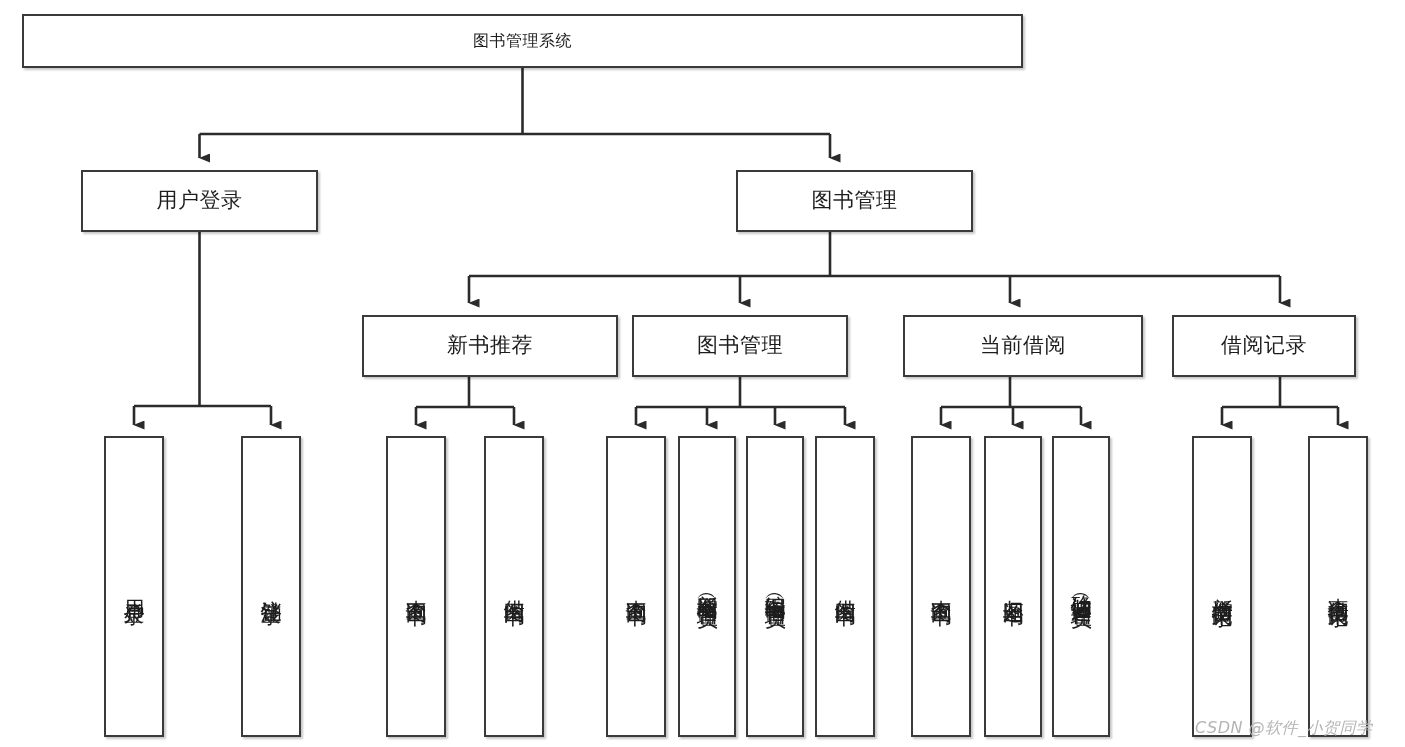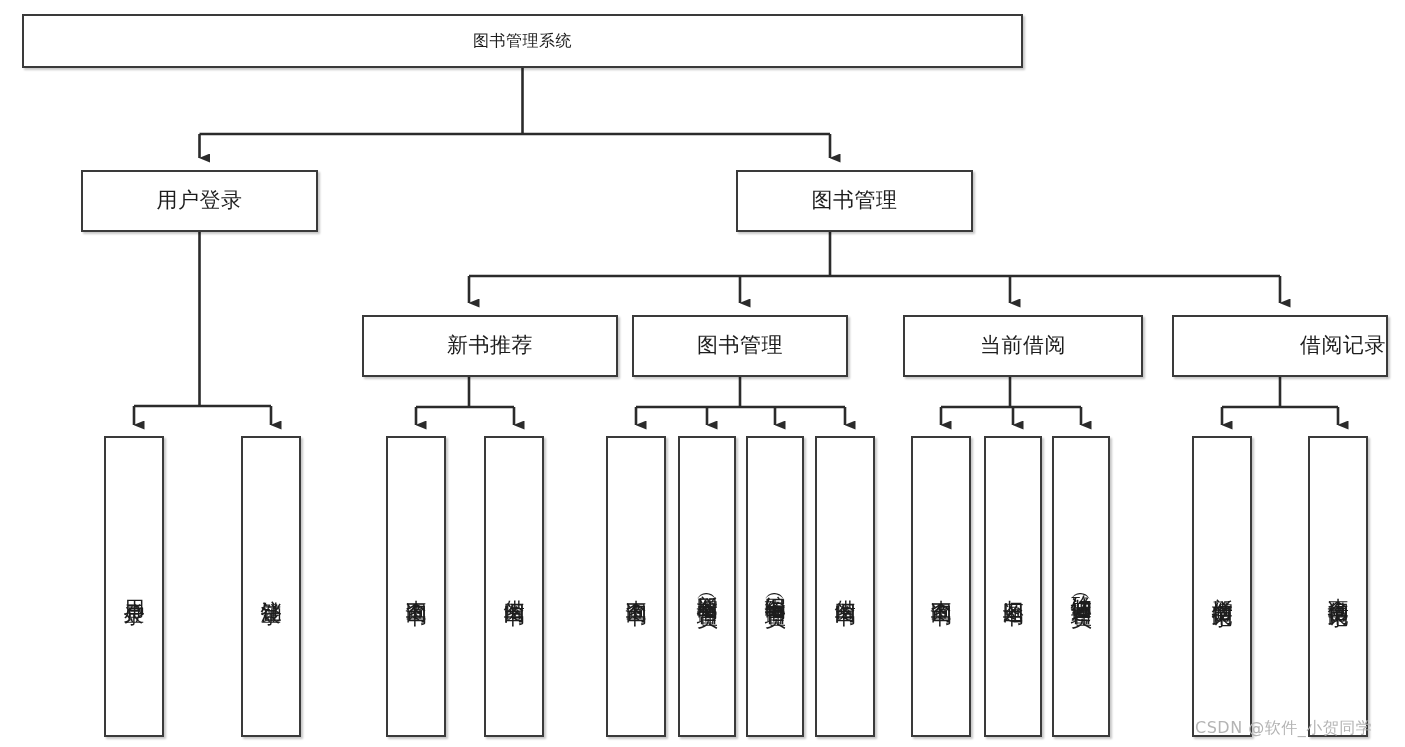--- a/index.html
+++ b/index.html
@@ -136,21 +136,21 @@
   <div id="layer-level3">
       <div class="node" style="left: 362px; top: 315px; width: 256px; height: 62px;">
         <span class="label">新书推荐</span>
       </div>
       <div class="node" style="left: 632px; top: 315px; width: 216px; height: 62px;">
         <span class="label">图书管理</span>
       </div>
       <div class="node" style="left: 903px; top: 315px; width: 240px; height: 62px;">
         <span class="label">当前借阅</span>
       </div>
-      <div class="node" style="left: 1172px; top: 315px; width: 216px; height: 62px; justify-content: flex-end;">
+      <div class="node" style="left: 1172px; top: 315px; width: 184px; height: 62px;">
         <span class="label">借阅记录</span>
       </div>
     </div>
   <div id="layer-leaves">
       <div class="node vertical" style="left: 104px; top: 436px; width: 60px; height: 301px;">
         <span class="label">用户登录</span>
       </div>
       <div class="node vertical" style="left: 241px; top: 436px; width: 60px; height: 301px;">
         <span class="label">注销登录</span>
       </div>
@@ -182,14 +182,14 @@
         <span class="label">确认归还（管理员）</span>
       </div>
       <div class="node vertical" style="left: 1192px; top: 436px; width: 60px; height: 301px;">
         <span class="label">新增借阅记录</span>
       </div>
       <div class="node vertical" style="left: 1308px; top: 436px; width: 60px; height: 301px;">
         <span class="label">查询借阅记录</span>
       </div>
     </div>
 
-  <div class="watermark" style="left: 1195px; top: 718px;">CSDN @软件_小贺同学</div>
+  <div class="watermark" style="left: 1195px; top: 718px; font-style: italic;">CSDN @软件_小贺同学</div>
 </div>
 
 </body></html>

